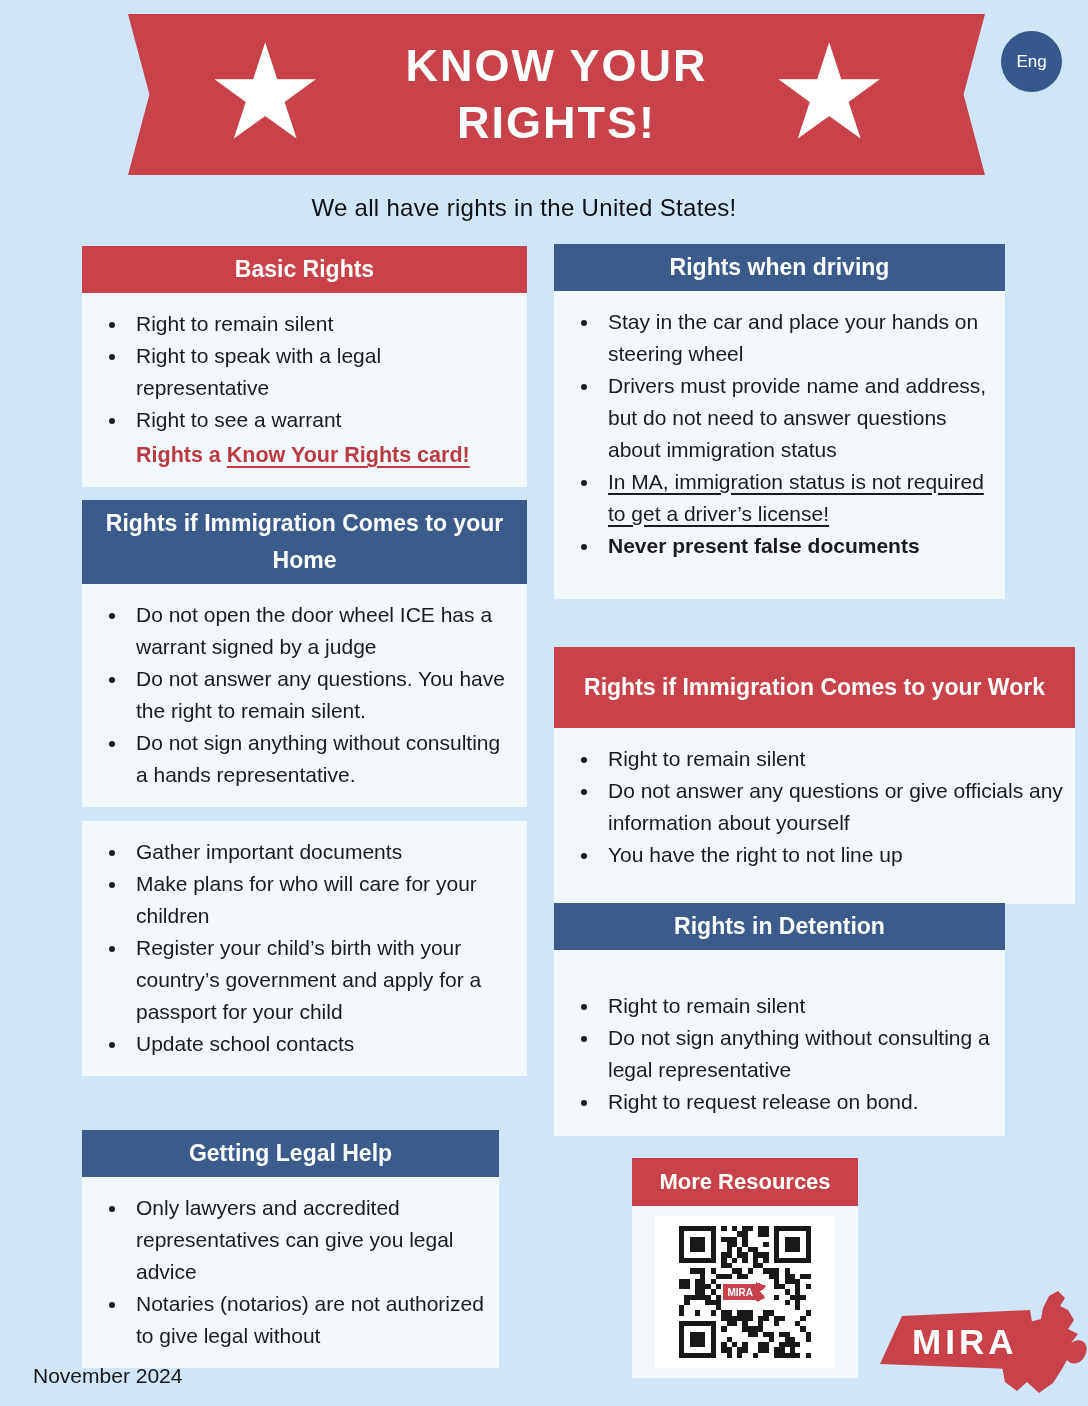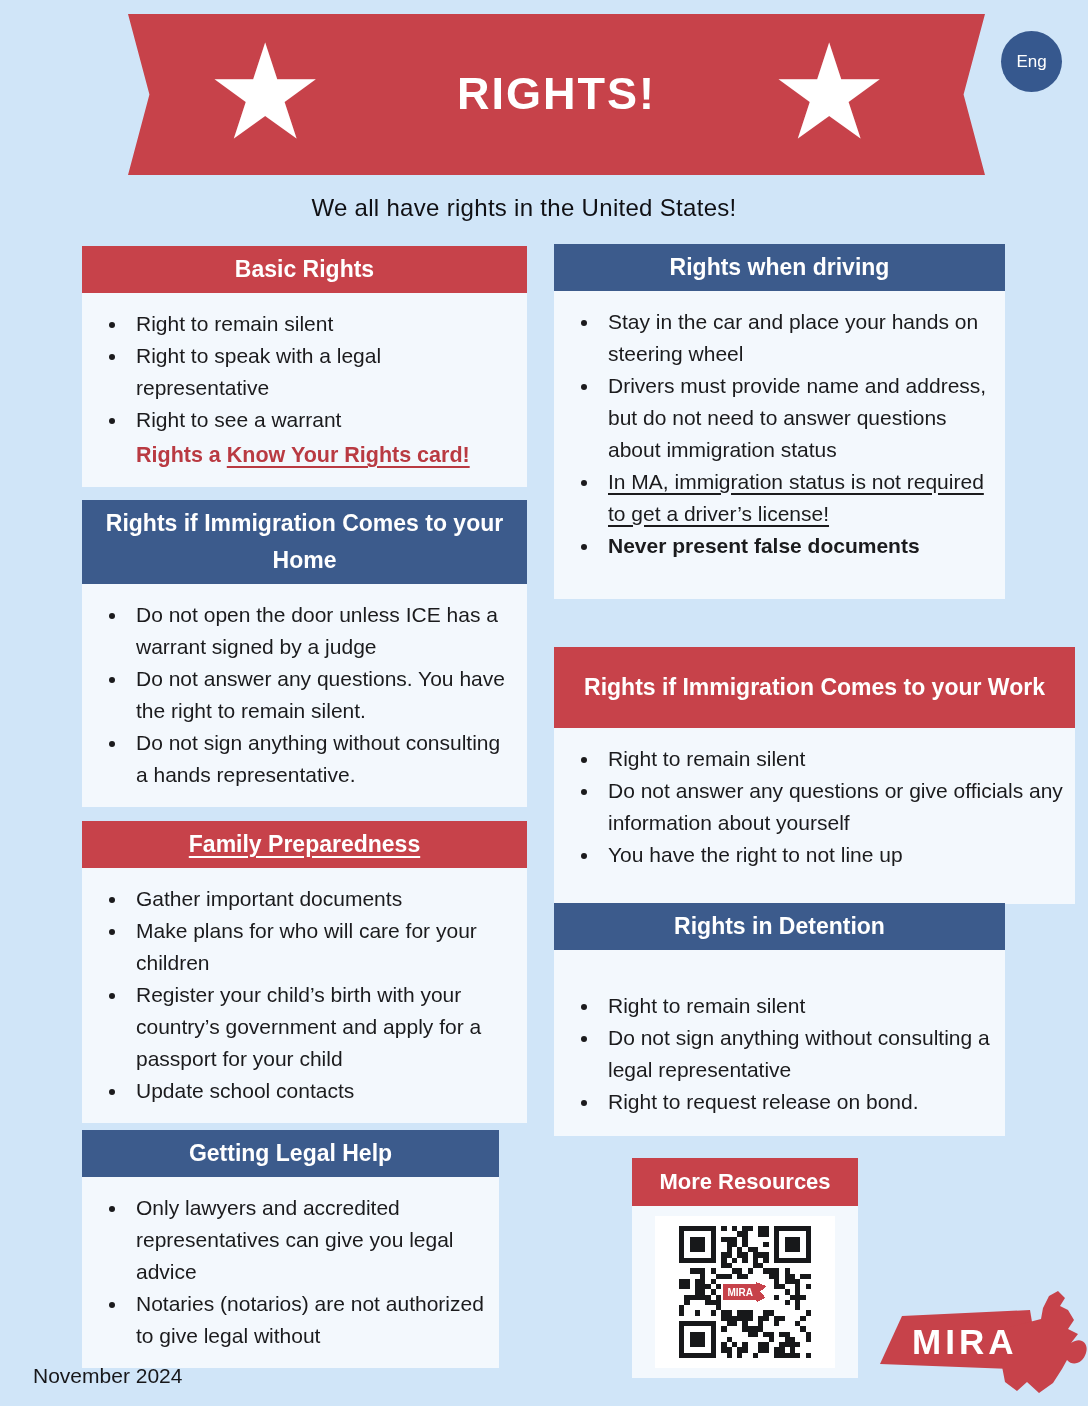--- a/index.html
+++ b/index.html
@@ -96,20 +96,21 @@
   .mira-logo{position:absolute;left:878px;top:1286px}
 </style>
 </head>
 <body>
 
 <div id="page">
 
   <div class="banner">
     <span class="star star-left">★</span>
     <div class="banner-title">
+      <div>KNOW YOUR</div>
       <div>RIGHTS!</div>
     </div>
     <span class="star star-right">★</span>
   </div>
 
   <div class="lang-badge">Eng</div>
 
   <div class="subtitle">We all have rights in the United States!</div>
 
   <section class="panel" id="sec-basic">
@@ -127,31 +128,28 @@
     </div>
   </section>
 
   <section class="panel" id="sec-home">
     <header class="hdr hdr-blue">
       <span>Rights if Immigration Comes to your Home</span>
     </header>
     <div class="pbody">
       <ul class="bullets">
 
-      <li class="bullet"><span>Do not open the door unless ICE has a warrant signed by a judge</span></li>
+      <li class="bullet"><span>Do not open the door wheel ICE has a warrant signed by a judge</span></li>
           <li class="bullet"><span>Do not answer any questions. You have the right to remain silent.</span></li>
           <li class="bullet"><span>Do not sign anything without consulting a hands representative.</span></li>
         </ul>
     </div>
   </section>
 
   <section class="panel" id="sec-family">
-    <header class="hdr hdr-red">
-      <span class="underlined">Family Preparedness</span>
-    </header>
     <div class="pbody">
       <ul class="bullets">
 
       <li class="bullet"><span>Gather important documents</span></li>
           <li class="bullet"><span>Make plans for who will care for your children</span></li>
           <li class="bullet"><span>Register your child’s birth with your country’s government and apply for a passport for your child</span></li>
           <li class="bullet"><span>Update school contacts</span></li>
         </ul>
     </div>
   </section>

